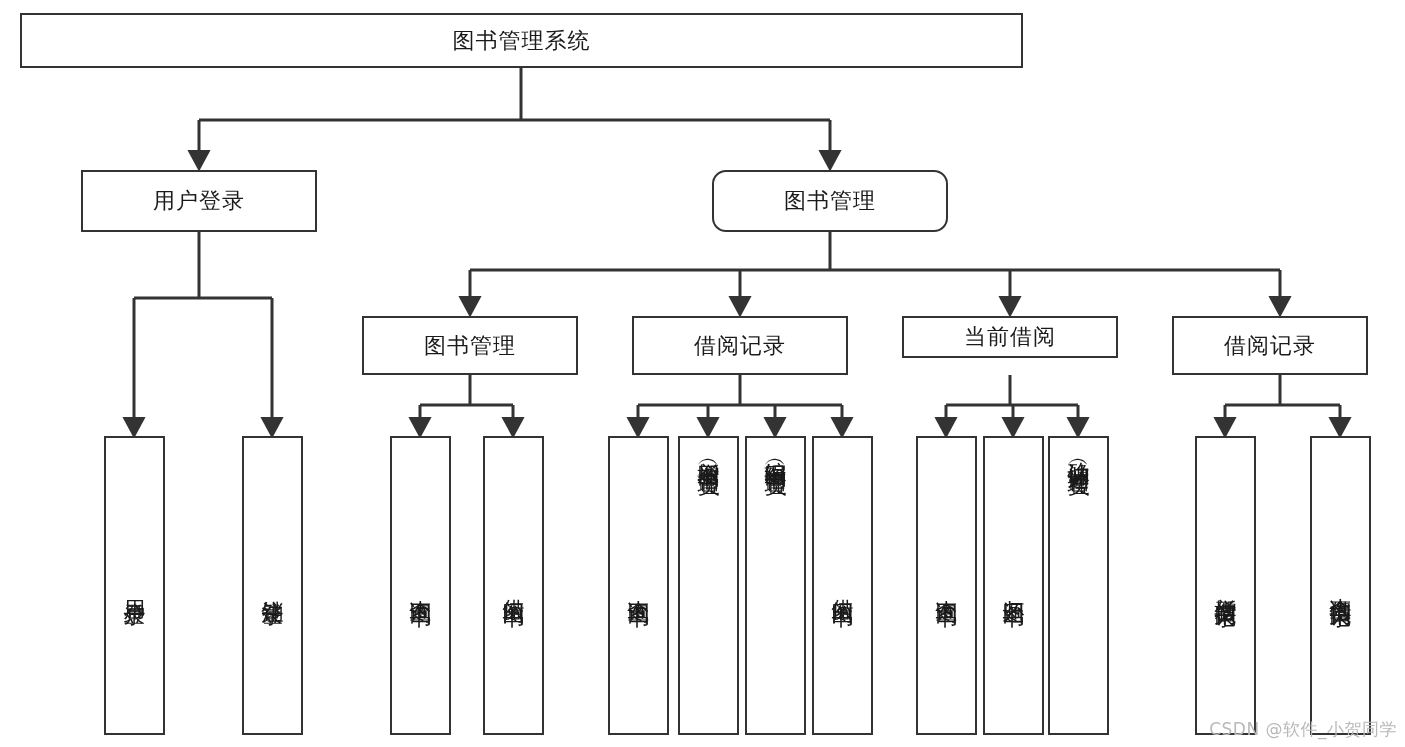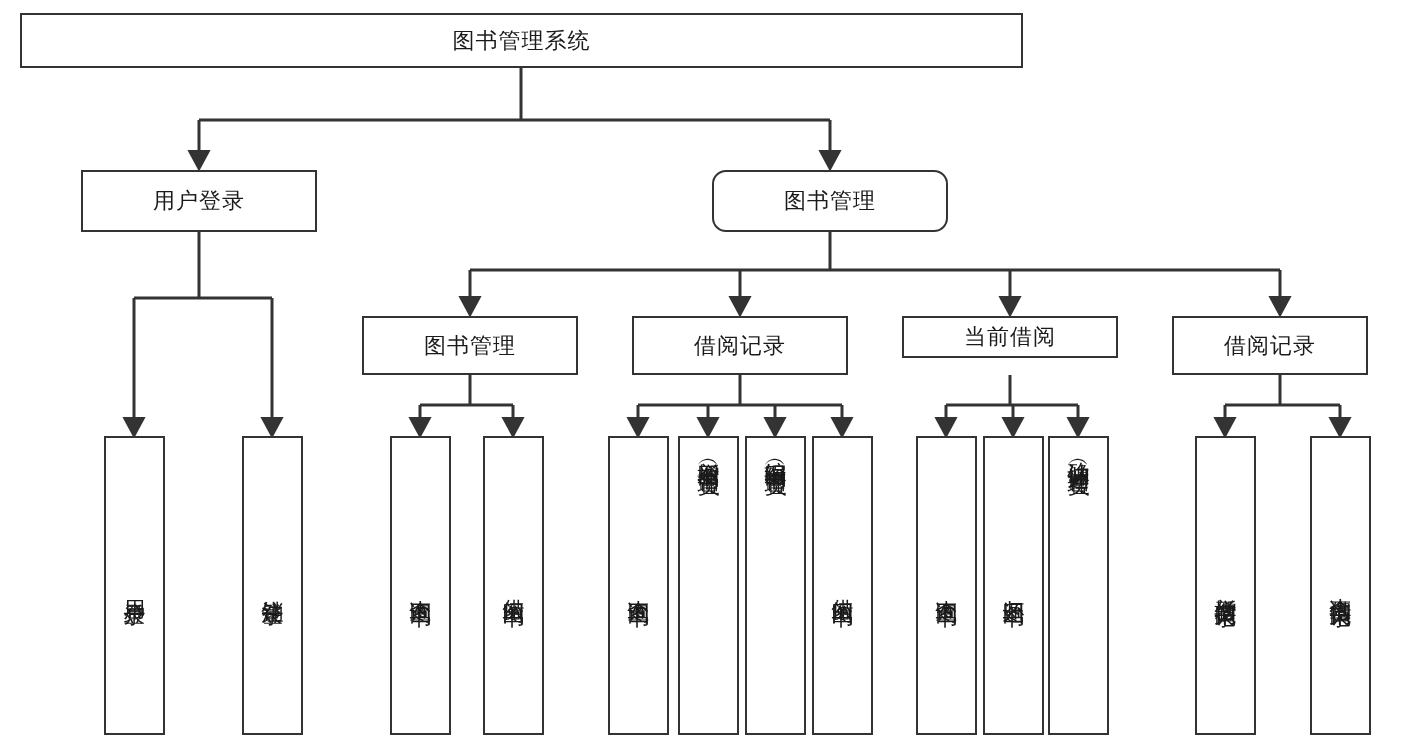--- a/index.html
+++ b/index.html
@@ -184,13 +184,14 @@
   <div class="node vert top-align" id="leaf-10" style="left: 1048px; top: 436px; width: 61px; height: 299px;">
     <span class="vtext">确认归还（管理员）</span>
   </div>
   <div class="node vert mid-align" id="leaf-11" style="left: 1195px; top: 436px; width: 61px; height: 299px;">
     <span class="vtext">新增借阅记录</span>
   </div>
   <div class="node vert mid-align" id="leaf-12" style="left: 1310px; top: 436px; width: 61px; height: 299px;">
     <span class="vtext">查询借阅记录</span>
   </div>
 
+  <div id="watermark">CSDN @软件_小贺同学</div>
 </div>
 
 </body></html>

